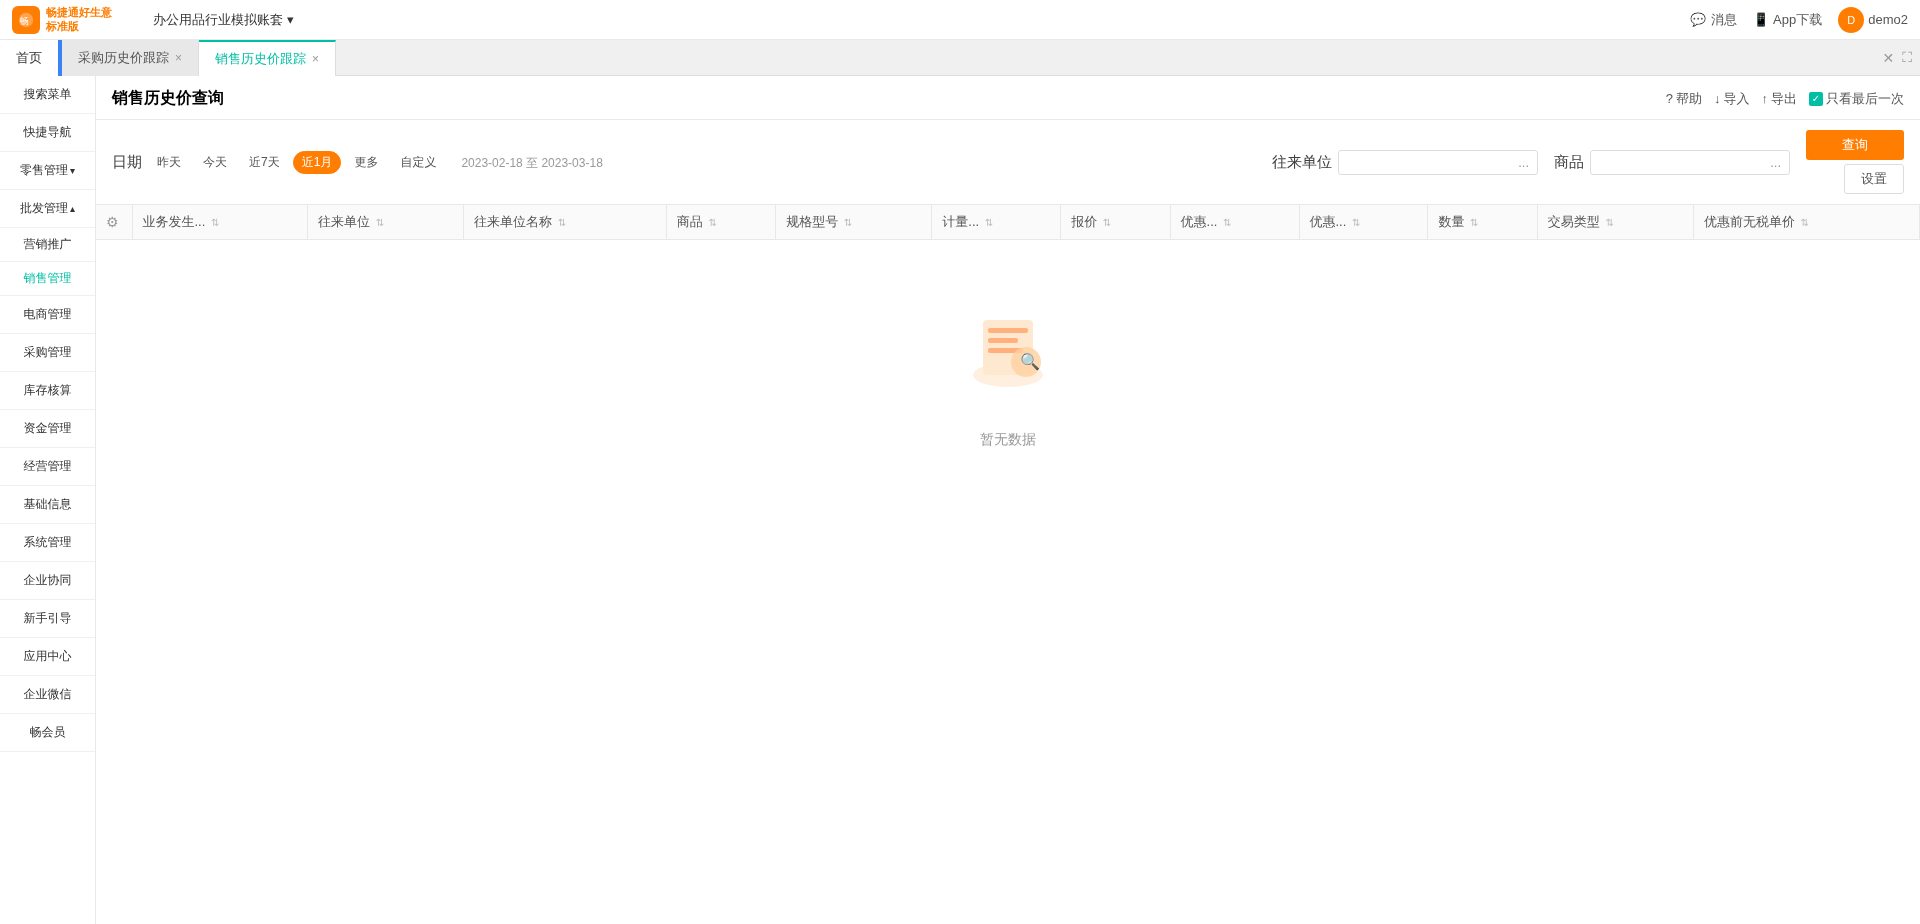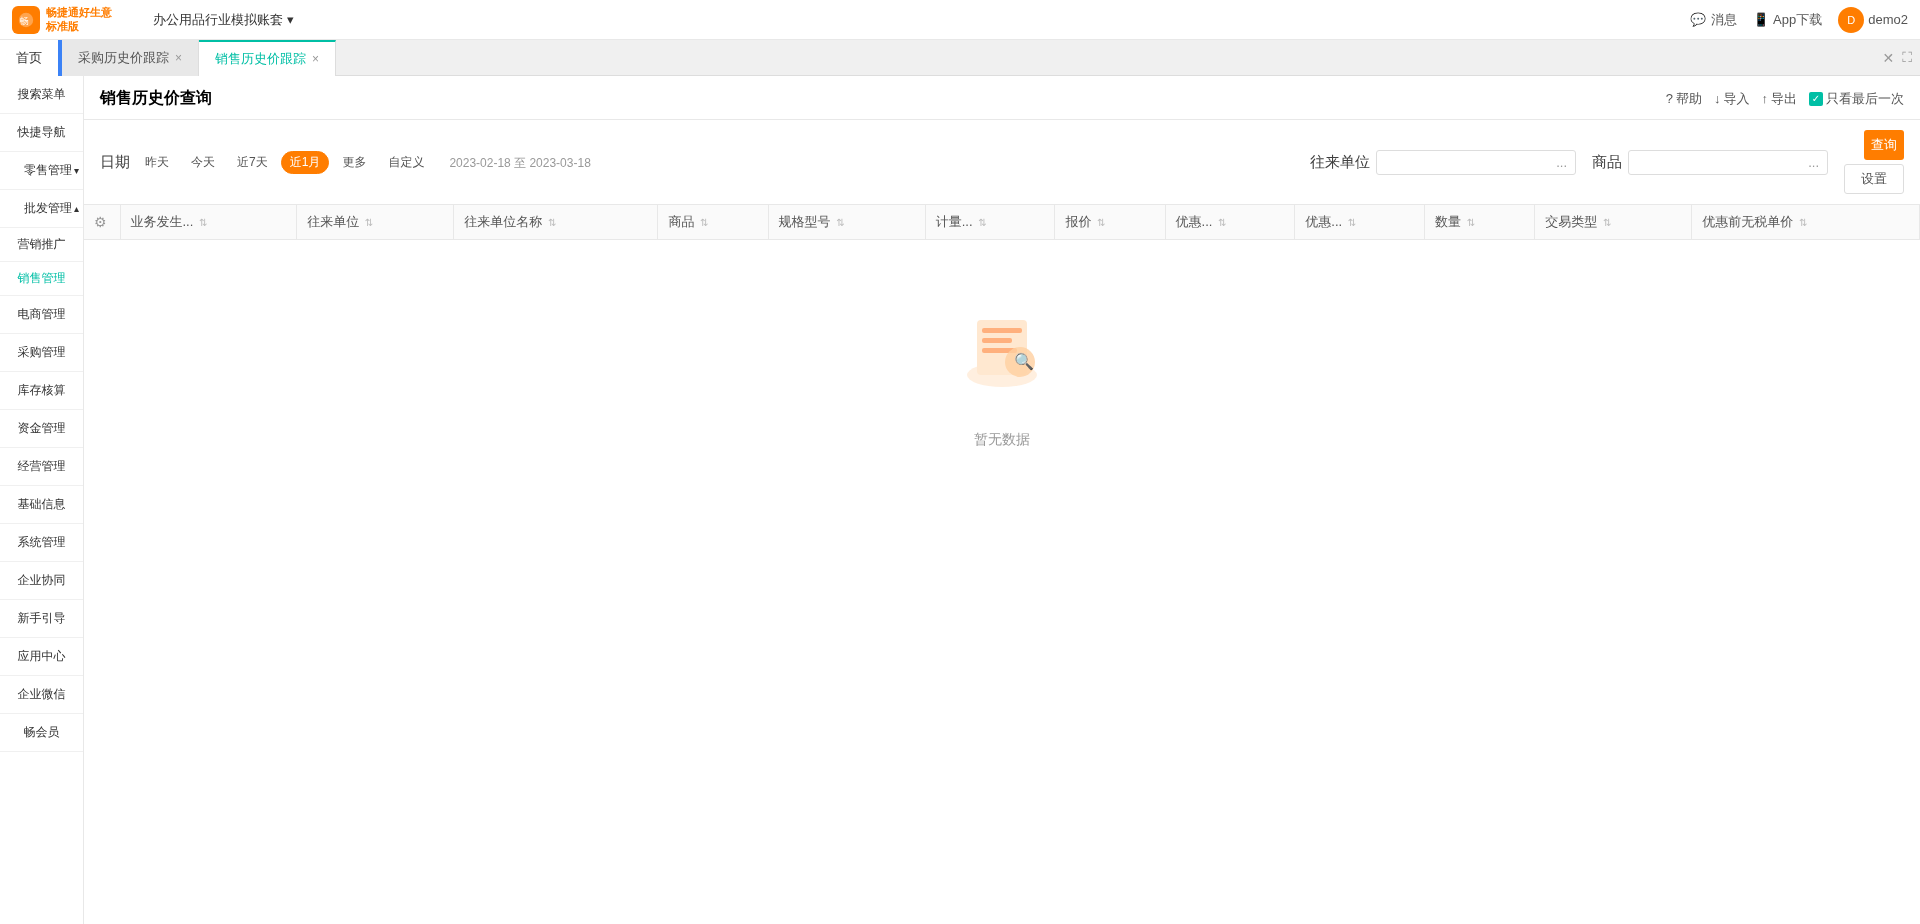--- a/index.html
+++ b/index.html
@@ -24,23 +24,23 @@
     .tab-normal { background: #e8e8e8; color: #555; border-right: 1px solid #ddd; }
     .tab-active { background: #fff; color: #00bfa5; border-right: 1px solid #ddd; border-top: 2px solid #00bfa5; }
     .tab-close { color: #999; font-size: 12px; cursor: pointer; }
     .tab-bar-actions { margin-left: auto; display: flex; align-items: center; gap: 8px; padding-right: 8px; }
     .tab-bar-btn { color: #999; font-size: 14px; cursor: pointer; }
 
     
     .main { display: flex; flex: 1; overflow: hidden; }
 
     
-    .sidebar { width: 84px; background: #fff; border-right: 1px solid #e8e8e8; display: flex; flex-direction: column; flex-shrink: 0; overflow-y: auto; }
+    .sidebar { width: 96px; background: #fff; border-right: 1px solid #e8e8e8; display: flex; flex-direction: column; flex-shrink: 0; overflow-y: auto; }
     .sidebar-item { padding: 10px 4px; text-align: center; cursor: pointer; color: #333; font-size: 12px; border-bottom: 1px solid #f0f0f0; }
-    .sidebar-item-with-arrow { display: flex; align-items: center; justify-content: flex-end; gap: 2px; }
+    .sidebar-item-with-arrow { display: flex; align-items: center; justify-content: center; gap: 2px; }
     .sidebar-sub-item { padding: 8px 4px; text-align: center; cursor: pointer; color: #333; font-size: 12px; border-bottom: 1px solid #f0f0f0; }
     .sidebar-sub-item.active { color: #00bfa5; }
 
     
     .content { flex: 1; display: flex; flex-direction: column; overflow: hidden; background: #f5f5f5; }
 
     
     .page-header { background: #fff; padding: 12px 16px 10px; border-bottom: 1px solid #e8e8e8; flex-shrink: 0; display: flex; align-items: center; justify-content: space-between; }
     .page-title { font-size: 16px; font-weight: bold; color: #000000; }
     .page-header-actions { display: flex; align-items: center; gap: 12px; font-size: 13px; color: #555; }
@@ -52,21 +52,21 @@
     .filter-area { background: #fff; padding: 10px 16px; border-bottom: 1px solid #e8e8e8; flex-shrink: 0; }
     .filter-row { display: flex; align-items: center; gap: 16px; flex-wrap: wrap; }
     .filter-label { color: #404040; font-size: 15px; white-space: nowrap; }
     .date-btns { display: flex; align-items: flex-start; gap: 4px; }
     .date-btn { padding: 2px 8px; border-radius: 3px; cursor: pointer; font-size: 12px; color: #555; border: 1px solid transparent; }
     .date-btn.active { background: #ff7d00; color: white; border-color: #ff7d00; border-radius: 12px; }
     .date-range-text { font-size: 12px; color: #999; margin-top: 2px; }
     .filter-field { display: flex; align-items: center; gap: 6px; }
     .filter-input { border: 1px solid #ddd; border-radius: 3px; padding: 4px 8px; font-size: 13px; color: #333; width: 200px; display: flex; align-items: center; justify-content: space-between; background: #fff; cursor: pointer; }
     .filter-input-dots { color: #999; }
-    .btn-query { background: #ff7d00; color: white; border: none; border-radius: 3px; padding: 6px 7px; font-size: 13px; cursor: pointer; }
+    .btn-query { background: #ff7d00; color: white; border: none; border-radius: 3px; padding: 6px 36px; font-size: 13px; cursor: pointer; }
     .btn-settings { border: 1px solid #ddd; background: #fff; color: #555; border-radius: 3px; padding: 5px 16px; font-size: 13px; cursor: pointer; }
     .filter-right { display: flex; flex-direction: column; align-items: flex-end; gap: 4px; margin-left: auto; }
 
     
     .table-container { flex: 1; overflow: auto; background: #fff; margin: 0; }
     .data-table { width: 100%; border-collapse: collapse; font-size: 13px; }
     .data-table th { background: #fafafa; border-bottom: 1px solid #e8e8e8; border-right: 1px solid #e8e8e8; padding: 8px 10px; color: #555; font-weight: normal; text-align: left; white-space: nowrap; position: sticky; top: 0; z-index: 2; }
     .data-table th .sort-icon { display: inline-block; color: #bbb; font-size: 10px; margin-left: 2px; }
     .th-gear { width: 36px; text-align: center; }
     .th-gear-icon { color: #999; font-size: 14px; }

